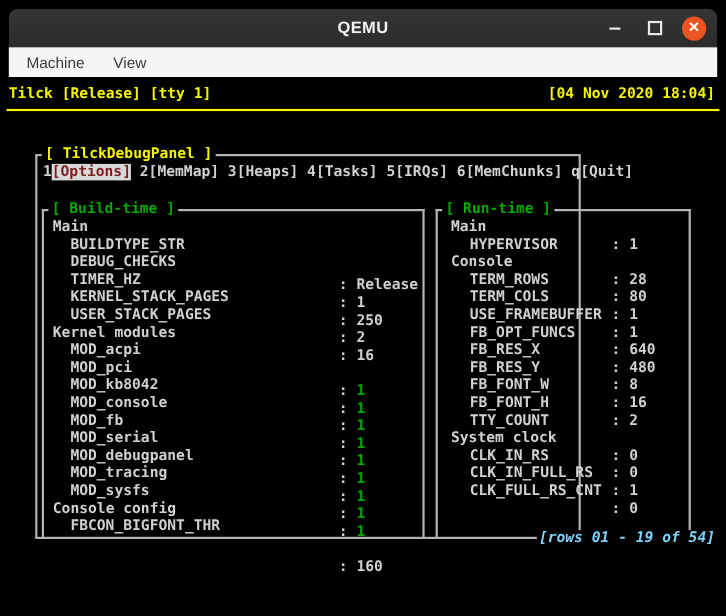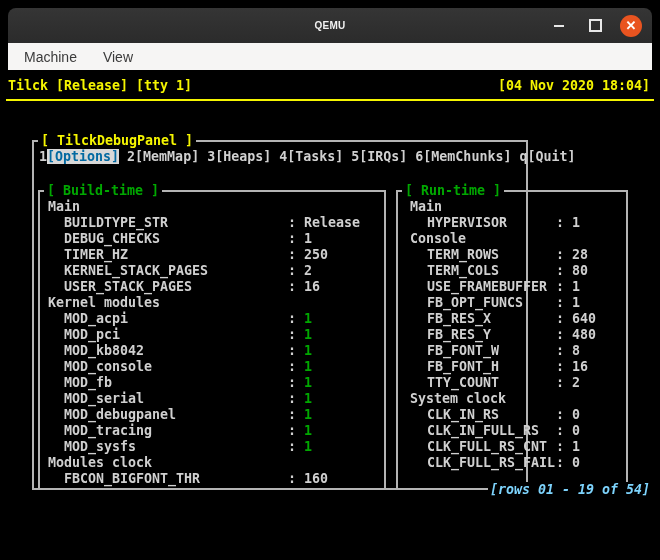--- a/index.html
+++ b/index.html
@@ -10,21 +10,21 @@
   }
   
   .titlebar{
     position:absolute;left:8px;right:8px;top:8px;height:35px;
     background:linear-gradient(#353535,#2b2b2b);
     border-bottom:1px solid #1e1e1e;
     border-radius:8px 8px 0 0;
     display:flex;align-items:center;justify-content:center;
   }
   .titlebar .title{
-    color:#f2f2f2;font-weight:bold;font-size:10px;letter-spacing:.3px;
+    color:#f2f2f2;font-weight:bold;font-size:15px;letter-spacing:.3px;
   }
   .controls{
     position:absolute;right:10px;top:0;height:100%;
     display:flex;align-items:center;gap:14px;
   }
   .ctl{width:22px;height:22px;display:flex;align-items:center;justify-content:center;cursor:default;}
   .min-glyph{display:block;width:10px;height:2px;background:#e8e8e8;}
   .max-glyph{display:block;width:9px;height:9px;border:2px solid #e8e8e8;background:transparent;}
   .close{background:#e95420;border-radius:50%;}
   .close-glyph{color:#fff;font-size:13px;font-weight:bold;line-height:1;transform:translateY(-0.5px);}
@@ -54,29 +54,29 @@
   .outerbox{left:32px;top:70px;width:496px;height:350px;}
   .innerbox{border-bottom:none;}
   .box-left{left:38px;top:120px;width:348px;height:300px;padding-left:48px;}
   .box-right{left:396px;top:120px;width:232px;height:300px;}
   .boxtitle{
     position:absolute;top:-9px;left:4px;background:#000;
     padding:0 3px;white-space:pre;line-height:16px;
   }
   .tabs{position:absolute;top:7px;left:5px;white-space:pre;}
   .tab{margin-right:8px;display:inline-block;}
-  .tab .tablabel.active{background:#d8d8d8;color:#0369a1;}
+  .tab .tablabel.active{background:#d8d8d8;color:#7f1d1d;}
   .rows{position:absolute;top:7px;left:0;right:0;}
   .trow{height:16px;position:relative;white-space:pre;}
   .sec{padding-left:8px;}
   .box-right .sec{padding-left:12px;}
   .lbl{padding-left:24px;}
   .box-right .lbl{padding-left:29px;margin-top:48px;}
   .valgrp{position:absolute;top:0;}
-  .box-left .valgrp{left:248px;}
+  .box-left .valgrp{left:268px;margin-top:37px;}
   .box-right .valgrp{left:158px;}
   .pager{
     position:absolute;top:412px;right:8px;background:#000;
     padding:0 2px;white-space:pre;line-height:16px;
   }
 </style>
 </head>
 <body>
 
 <div class="titlebar">
@@ -124,21 +124,21 @@
         <div class="trow"><span class="sec">Kernel modules</span></div>
         <div class="trow"><span class="lbl">MOD_acpi</span><span class="valgrp"><span>: </span><span class="green">1</span></span></div>
         <div class="trow"><span class="lbl">MOD_pci</span><span class="valgrp"><span>: </span><span class="green">1</span></span></div>
         <div class="trow"><span class="lbl">MOD_kb8042</span><span class="valgrp"><span>: </span><span class="green">1</span></span></div>
         <div class="trow"><span class="lbl">MOD_console</span><span class="valgrp"><span>: </span><span class="green">1</span></span></div>
         <div class="trow"><span class="lbl">MOD_fb</span><span class="valgrp"><span>: </span><span class="green">1</span></span></div>
         <div class="trow"><span class="lbl">MOD_serial</span><span class="valgrp"><span>: </span><span class="green">1</span></span></div>
         <div class="trow"><span class="lbl">MOD_debugpanel</span><span class="valgrp"><span>: </span><span class="green">1</span></span></div>
         <div class="trow"><span class="lbl">MOD_tracing</span><span class="valgrp"><span>: </span><span class="green">1</span></span></div>
         <div class="trow"><span class="lbl">MOD_sysfs</span><span class="valgrp"><span>: </span><span class="green">1</span></span></div>
-        <div class="trow"><span class="sec">Modules clock</span></div>
+        <div class="trow"><span class="sec">Console config</span></div>
         <div class="trow"><span class="lbl">FBCON_BIGFONT_THR</span><span class="valgrp"><span>: </span><span class="">160</span></span></div>
       </div>
   </div>
 
   <div class="tbox innerbox box-right">
     <span class="boxtitle green">[ Run-time ]</span>
     <div class="rows" id="run-rows">
         <div class="trow"><span class="sec">Main</span></div>
         <div class="trow"><span class="lbl">HYPERVISOR</span><span class="valgrp"><span>: </span><span class="">1</span></span></div>
         <div class="trow"><span class="sec">Console</span></div>
@@ -148,18 +148,18 @@
         <div class="trow"><span class="lbl">FB_OPT_FUNCS</span><span class="valgrp"><span>: </span><span class="">1</span></span></div>
         <div class="trow"><span class="lbl">FB_RES_X</span><span class="valgrp"><span>: </span><span class="">640</span></span></div>
         <div class="trow"><span class="lbl">FB_RES_Y</span><span class="valgrp"><span>: </span><span class="">480</span></span></div>
         <div class="trow"><span class="lbl">FB_FONT_W</span><span class="valgrp"><span>: </span><span class="">8</span></span></div>
         <div class="trow"><span class="lbl">FB_FONT_H</span><span class="valgrp"><span>: </span><span class="">16</span></span></div>
         <div class="trow"><span class="lbl">TTY_COUNT</span><span class="valgrp"><span>: </span><span class="">2</span></span></div>
         <div class="trow"><span class="sec">System clock</span></div>
         <div class="trow"><span class="lbl">CLK_IN_RS</span><span class="valgrp"><span>: </span><span class="">0</span></span></div>
         <div class="trow"><span class="lbl">CLK_IN_FULL_RS</span><span class="valgrp"><span>: </span><span class="">0</span></span></div>
         <div class="trow"><span class="lbl">CLK_FULL_RS_CNT</span><span class="valgrp"><span>: </span><span class="">1</span></span></div>
-        <div class="trow"><span class="lbl">CLK_FULL_RS_FAIL</span><span class="valgrp"><span>: </span><span class="">0</span></span></div>
+        <div class="trow"><span class="valgrp"><span>: </span><span class="">0</span></span></div>
       </div>
   </div>
 
   <span class="pager red">[rows 01 - 19 of 54]</span>
 </div>
 
 </body></html>

